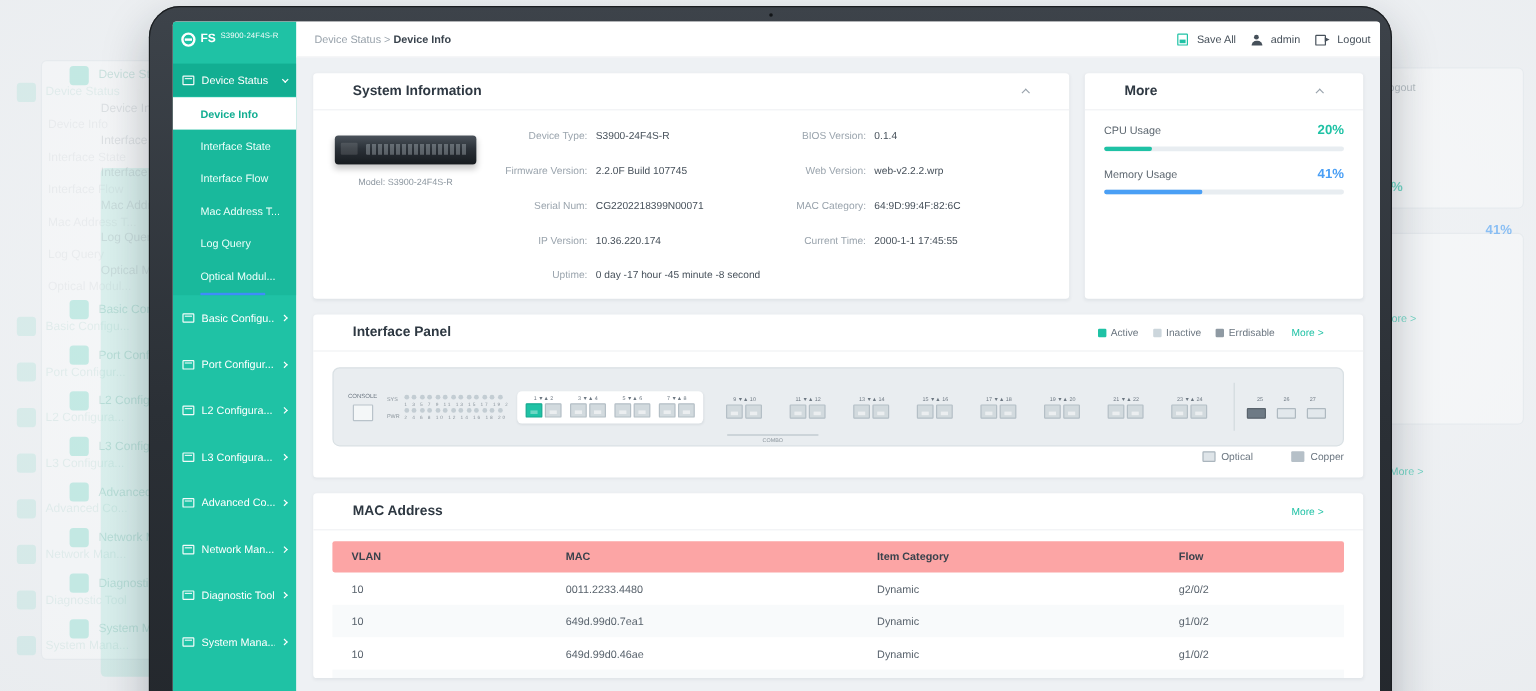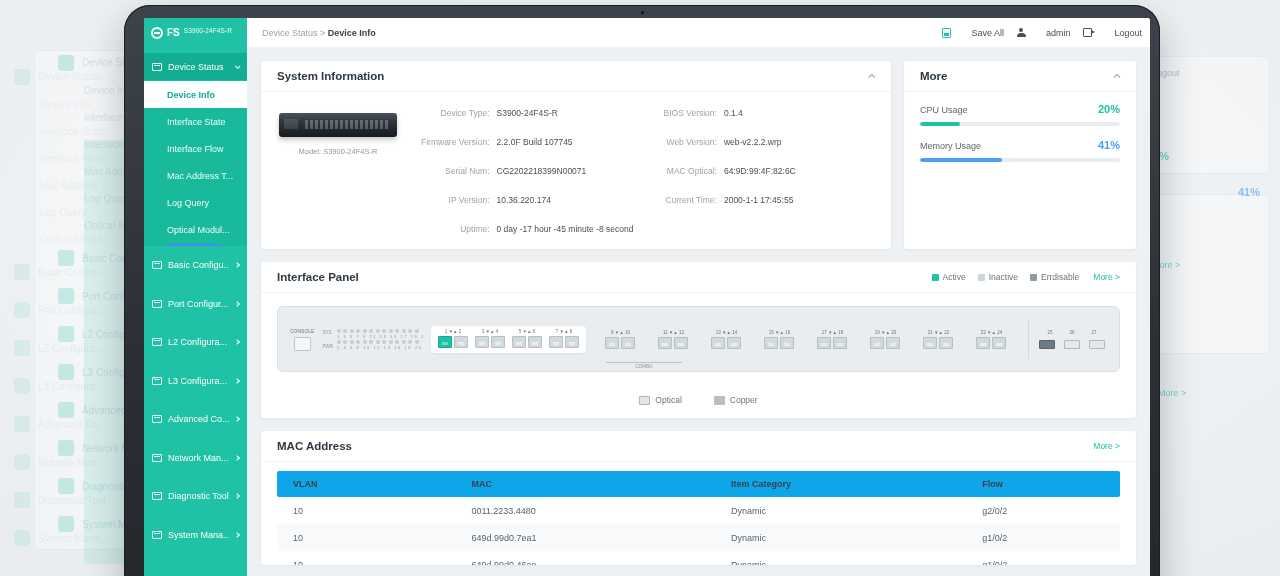--- a/index.html
+++ b/index.html
@@ -48,34 +48,34 @@
   .parents{flex:1;display:flex;flex-direction:column}
   .parent-item{height:38.5px;display:flex;align-items:center;gap:6px;padding:0 8px;cursor:pointer}
   .parent-item .label{flex:1;white-space:nowrap;overflow:hidden;font-size:9px}
 
   
   .rightcol{flex:1;display:flex;flex-direction:column;min-width:0}
   .topbar{height:30px;background:#fff;border-bottom:1px solid #eef0f2;display:flex;align-items:center;padding:0 8px 0 15px;flex:none}
   .crumb{font-size:9px;color:#98a2ab}
   .crumb b{color:#39434d}
   .topbar-right{margin-left:auto;display:flex;align-items:center;gap:13px;font-size:9px;color:#46505a;white-space:nowrap}
-  .tb-item{display:flex;align-items:flex-start;gap:20px;cursor:pointer}
+  .tb-item{display:flex;align-items:flex-end;gap:7px;cursor:pointer}
   .icon-save{width:9px;height:10px;border:1px solid #1fc2a5;border-radius:1px;position:relative}
   .icon-save::after{content:"";position:absolute;left:1px;right:1px;bottom:1px;height:3px;background:#1fc2a5}
   .icon-user{width:9px;height:9px;position:relative}
   .icon-user::before{content:"";position:absolute;left:2.5px;top:0;width:4px;height:4px;border-radius:50%;background:#46505a}
   .icon-user::after{content:"";position:absolute;left:0;bottom:0;width:9px;height:4px;border-radius:4px 4px 0 0;background:#46505a}
   .icon-logout{width:9px;height:9px;border:1px solid #46505a;border-radius:1px;position:relative;margin-right:2px}
   .icon-logout::after{content:"";position:absolute;right:-4px;top:1.5px;border-left:4px solid #46505a;border-top:2.5px solid transparent;border-bottom:2.5px solid transparent}
 
   
   .main{flex:1;background:#eef1f4;padding:13px 14px;display:flex;flex-direction:column;gap:13px;overflow:hidden;min-height:0}
   .row1{display:flex;gap:13px;flex:none}
   .card{background:#fff;border-radius:3px;box-shadow:0 1px 3px rgba(25,40,55,.06)}
-  .card-h{display:flex;align-items:center;padding:9px 16px;border-bottom:1px solid #f1f2f4}
+  .card-h{display:flex;align-items:center;padding:9px 33px;border-bottom:1px solid #f1f2f4}
   .card-title{font-size:11.5px;font-weight:bold;color:#2e3842}
   .spacer{flex:1}
   .chev-g{width:5px;height:5px;border-right:1px solid #9aa4ad;border-bottom:1px solid #9aa4ad;cursor:pointer}
   .chev-g.up{transform:rotate(-135deg) translateY(-1px)}
 
   .syscard{flex:1;min-width:0}
   .sysbody{display:flex;gap:24px;padding:14px 18px 15px}
   .switchv{width:118px;flex:none;text-align:center;padding-top:7px}
   .switchimg{height:24px;border-radius:3px;background:linear-gradient(180deg,#4a525a 0%,#2b3138 45%,#171b1f 100%);position:relative;box-shadow:0 3px 5px rgba(0,0,0,.22)}
   .switchimg::before{content:"";position:absolute;left:5px;top:6px;width:14px;height:10px;border-radius:1px;background:rgba(255,255,255,.12)}
@@ -118,29 +118,29 @@
   .port::after{content:"";position:absolute;left:3px;right:3px;bottom:1.5px;height:3px;background:rgba(255,255,255,.55)}
   .port.active{background:#1fc2a5;border-color:#15a98f}
   .port.active::after{background:rgba(255,255,255,.35)}
   .combo{position:absolute;left:39%;bottom:2px;width:76px;text-align:center;font-size:4.5px;color:#8a949c;border-top:1px solid #b9c3ca;padding-top:1px}
   .vdiv{width:1px;align-self:stretch;background:#d2dade;margin:6px 2px;flex:none}
   .sfp{display:flex;flex-direction:column;gap:5px;align-items:center;flex:none;padding-right:2px}
   .sfplabels{display:flex;gap:17px;font-size:4.5px;color:#6b7680}
   .sfpslots{display:flex;gap:9px}
   .slot{width:16px;height:9px;border:1px solid #aeb9c0;background:#e2e8ec;border-radius:1px}
   .slot.dark{background:#6e7a85;border-color:#59636c}
-  .legend2{display:flex;justify-content:center;gap:32px;margin-top:23px;font-size:8.5px;color:#6b7680}
+  .legend2{display:flex;justify-content:flex-end;gap:32px;margin-top:3px;font-size:8.5px;color:#6b7680}
   .l2item{display:flex;align-items:center;gap:5px}
   .pglyph{width:11px;height:9px;background:#b6c0c8;border-radius:1px}
   .pglyph.outline{background:#dfe5e9;border:1px solid #aab5bd}
 
   .maccard{flex:1;min-height:0;overflow:hidden;display:flex;flex-direction:column}
   .mactable{padding:9px 16px 0;display:flex;flex-direction:column;min-height:0}
   .thead,.trow{display:grid;grid-template-columns:22% 32% 31% 15%;align-items:center;padding:0 16px}
-  .thead{background:#0ea5e9;height:26px;font-size:9px;font-weight:bold;color:#39424c;border-radius:2px;flex:none}
+  .thead{background:#fca5a5;height:26px;font-size:9px;font-weight:bold;color:#39424c;border-radius:2px;flex:none}
   .trow{height:27px;font-size:9px;color:#59636d;flex:none}
   .trow:nth-child(even){background:#f8fafb}
 </style>
 </head>
 <body>
 
 <div class="stage">
 
   <div class="gcard" style="left: 34px; top: 50px; width: 128px; height: 500px;"></div>
     <div class="gstrip" style="left: 84px; top: 140px; width: 74px; height: 424px;"></div>
@@ -355,21 +355,21 @@
                       <span class="flabel">IP Version:</span>
                       <span class="fval">10.36.220.174</span>
                       <span class="flabel">Uptime:</span>
                       <span class="fval">0 day -17 hour -45 minute -8 second</span>
                     </div>
                   <div class="fcol">
                       <span class="flabel">BIOS Version:</span>
                       <span class="fval">0.1.4</span>
                       <span class="flabel">Web Version:</span>
                       <span class="fval">web-v2.2.2.wrp</span>
-                      <span class="flabel">MAC Optical:</span>
+                      <span class="flabel">MAC Category:</span>
                       <span class="fval">64:9D:99:4F:82:6C</span>
                       <span class="flabel">Current Time:</span>
                       <span class="fval">2000-1-1 17:45:55</span>
                     </div>
                 </div>
               </div>
             </section>
 
             <section class="card usagecard">
               <div class="card-h">

